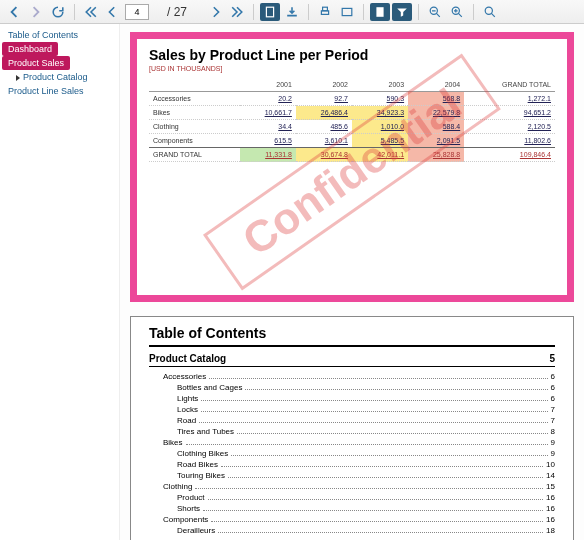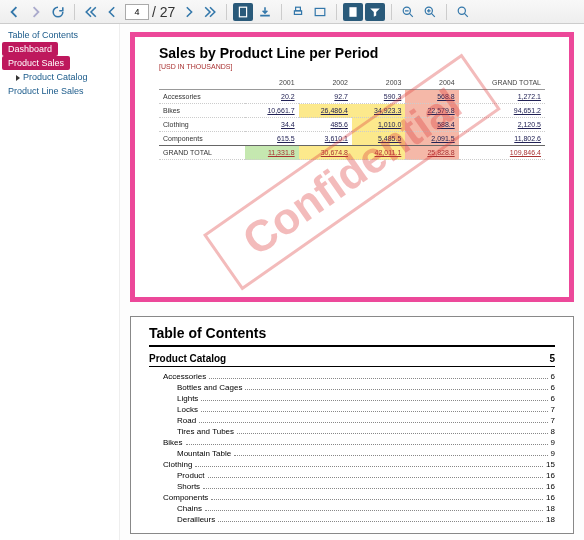--- a/index.html
+++ b/index.html
@@ -2,30 +2,30 @@
 <html><head>
 <meta charset="utf-8">
 <style>
 *{box-sizing:border-box;margin:0;padding:0}
 body{font-family:Arial,sans-serif;font-size:10px;background:#fff;width:584px;height:540px;overflow:hidden}
 .toolbar{height:24px;background:linear-gradient(#f8f8f8,#eee);border-bottom:1px solid #ccc;display:flex;align-items:center;padding:0 4px;gap:2px}
 .tbtn{width:20px;height:18px;display:flex;align-items:center;justify-content:center;cursor:pointer;color:#37a}
 .tbtn.dark{background:#2a5a7a;color:#fff;border-radius:2px}
 .tbtn svg{width:12px;height:12px}
 .pagein{width:24px;height:16px;border:1px solid #aaa;text-align:center;font-size:9px}
-.pgof{font-size:14px;color:#333;margin:0 1px}
+.pgof{font-size:12px;color:#333;margin:0 16px}
 .sep{width:1px;height:16px;background:#ccc;margin:0 4px}
 .main{position:absolute;left:0;right:0;top:24px;bottom:0;display:flex}
 .sidebar{width:120px;padding:4px 2px;font-size:9px;color:#1a5a8a;border-right:1px solid #eee}
 .navitem{padding:2px 6px;cursor:pointer}
 .navitem.sel{background:#be185d;color:#fff;border-radius:2px;display:inline-block}
 .navitem.sub{padding-left:14px}
 .navitem .tri{display:inline-block;width:0;height:0;border-left:4px solid #333;border-top:3px solid transparent;border-bottom:3px solid transparent;margin-right:3px;vertical-align:middle}
 .content{flex:1;padding:8px 10px;overflow:auto;background:#fdfdfd}
-.page{background:#fff;border:5px solid #ec4899;padding:8px 24px;margin-bottom:14px;position:relative;min-height:270px}
+.page{background:#fff;border:7px solid #ec4899;padding:8px 12px;margin-bottom:14px;position:relative;min-height:270px}
 .page2{background:#fff;border:1px solid #888;padding:8px 18px}
 .rtitle{font-size:14px;font-weight:bold;margin-bottom:2px}
 .usd{font-size:7px;color:#a33}
 .tbl{width:100%;font-size:7px;border-collapse:collapse;margin-top:6px}
 .tbl th,.tbl td{padding:3px 4px;text-align:right}
 .tbl th:first-child,.tbl td:first-child{text-align:left}
 .tbl thead th{color:#444;font-weight:normal;border-bottom:1px solid #999}
 .tbl .tot td{border-top:1px solid #666;color:#a33}
 .tbl td{border-bottom:1px dotted #ccc;color:#225;text-decoration:underline}
 .tbl td:first-child{text-decoration:none;color:#333}
@@ -248,23 +248,33 @@
             <span class="lbl">Tires and Tubes</span>
             <span class="dots"></span>
             <span class="pg">8</span>
           </div>
           <div class="tocrow ind1">
             <span class="lbl">Bikes</span>
             <span class="dots"></span>
             <span class="pg">9</span>
           </div>
           <div class="tocrow ind2">
-            <span class="lbl">Mountain Table</span>
+            <span class="lbl">Clothing Bikes</span>
             <span class="dots"></span>
             <span class="pg">9</span>
+          </div>
+          <div class="tocrow ind2">
+            <span class="lbl">Road Bikes</span>
+            <span class="dots"></span>
+            <span class="pg">10</span>
+          </div>
+          <div class="tocrow ind2">
+            <span class="lbl">Touring Bikes</span>
+            <span class="dots"></span>
+            <span class="pg">14</span>
           </div>
           <div class="tocrow ind1">
             <span class="lbl">Clothing</span>
             <span class="dots"></span>
             <span class="pg">15</span>
           </div>
           <div class="tocrow ind2">
             <span class="lbl">Product</span>
             <span class="dots"></span>
             <span class="pg">16</span>
@@ -273,25 +283,20 @@
             <span class="lbl">Shorts</span>
             <span class="dots"></span>
             <span class="pg">16</span>
           </div>
           <div class="tocrow ind1">
             <span class="lbl">Components</span>
             <span class="dots"></span>
             <span class="pg">16</span>
           </div>
           <div class="tocrow ind2">
-            <span class="lbl">Chains</span>
-            <span class="dots"></span>
-            <span class="pg">18</span>
-          </div>
-          <div class="tocrow ind2">
             <span class="lbl">Derailleurs</span>
             <span class="dots"></span>
             <span class="pg">18</span>
           </div>
         </div>
     </div>
   </div>
 </div>
 
 </body></html>

